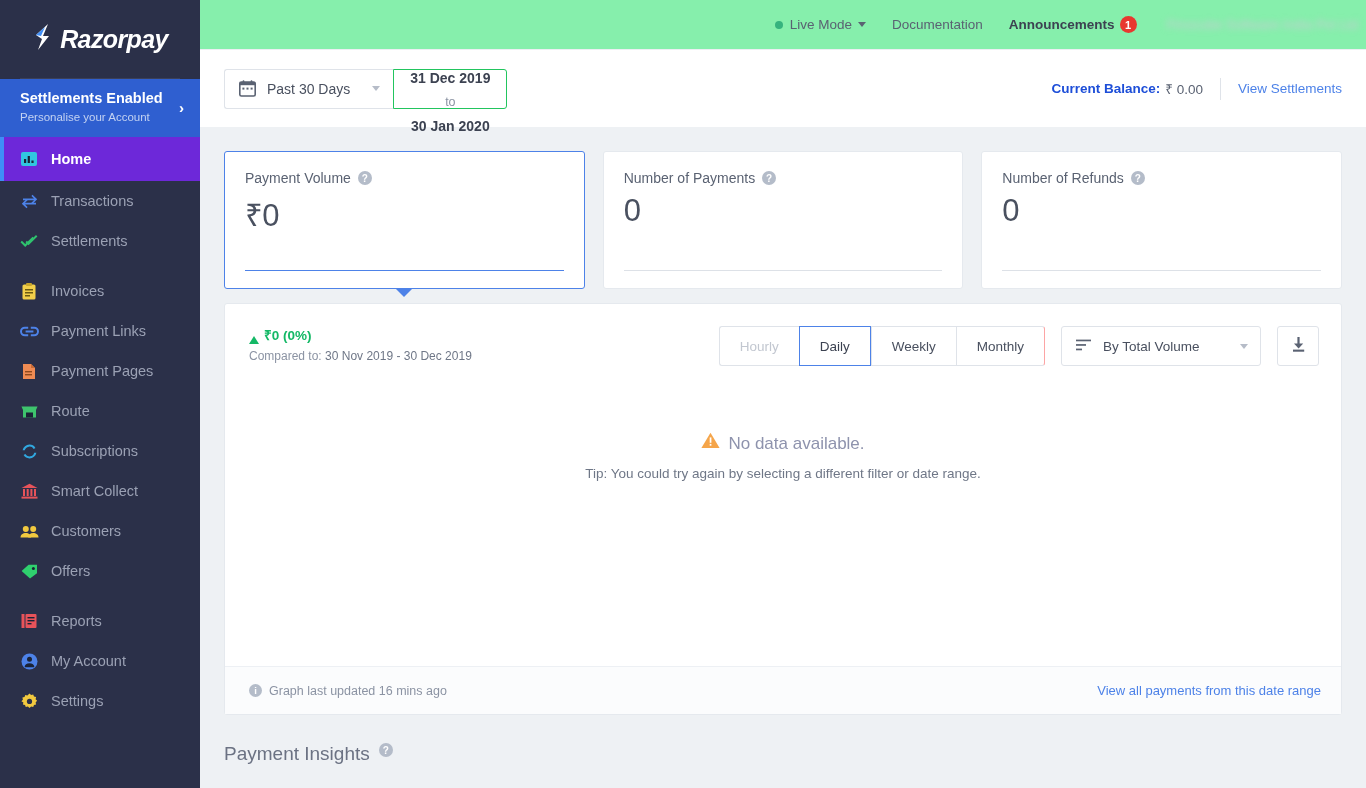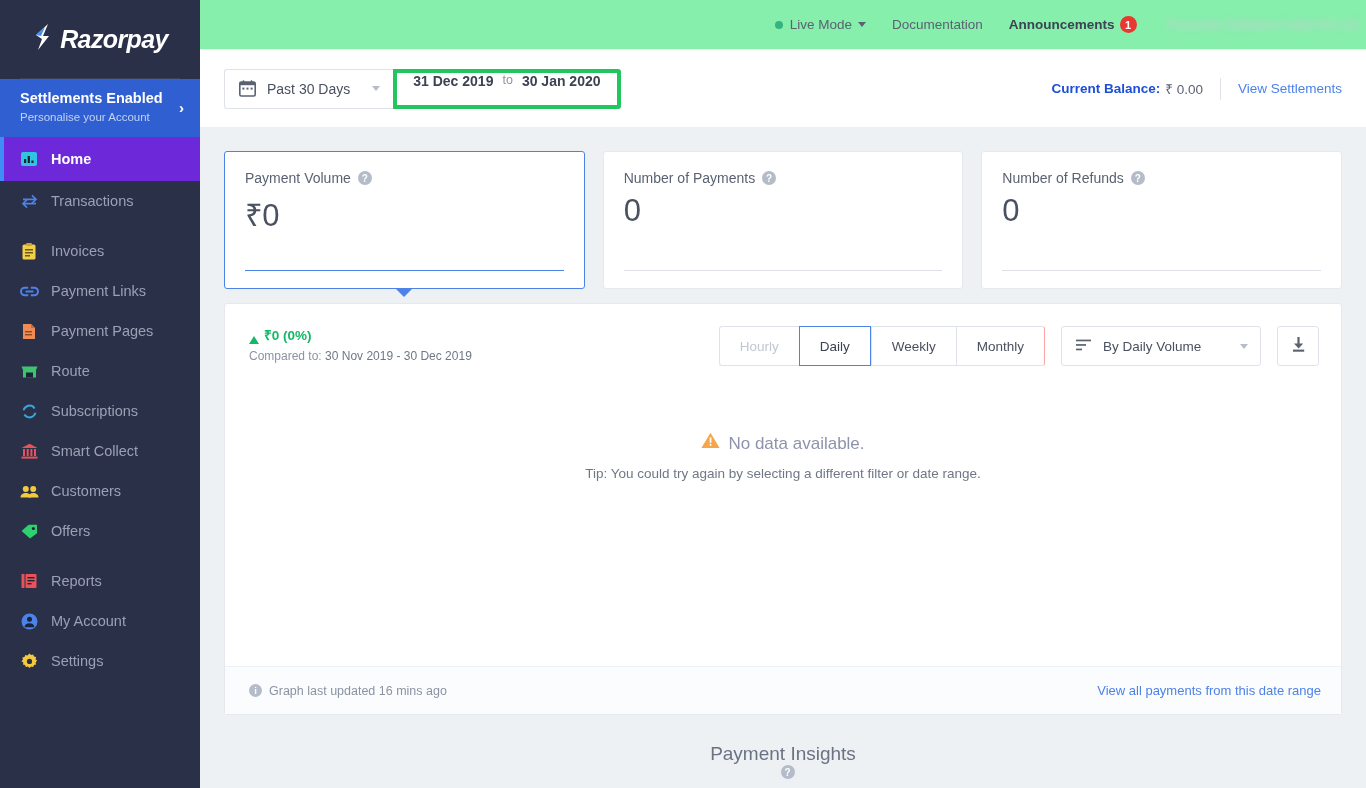--- a/index.html
+++ b/index.html
@@ -113,23 +113,23 @@
     background: #fff; cursor: pointer;
   }
   .cal-ico { margin-right: 11px; display: flex; }
   .dd-range-lbl { font-size: 14px; color: #49505f; }
   .dd-caret {
     width: 0; height: 0; margin-left: 22px;
     border-left: 4px solid transparent; border-right: 4px solid transparent;
     border-top: 5px solid #b6bcc8;
   }
   .dd-dates {
-    border: 4px solid #22c55e; border-radius: 0 3px 3px 0;
-    display: flex; padding: 0 16px;
-    background: #fff; gap: 9px; cursor: pointer;
+    border: 1px solid #22c55e; border-radius: 0 3px 3px 0;
+    display: flex; align-items: center; padding: 0 16px;
+    background: #fff; gap: 9px; cursor: pointer; flex-direction: column;
   }
   .dt { font-size: 14px; color: #3c4251; font-weight: bold; }
   .dt-to { font-size: 12.5px; color: #8b93a3; }
 
   .balance-wrap {
     margin-left: auto; display: flex; align-items: center;
   }
   .bal-lbl { font-size: 13.5px; color: #1d4ed8; font-weight: bold; }
   .bal-val { font-size: 13.5px; color: #5a6272; margin-left: 5px; }
   .bal-div { width: 1px; height: 22px; background: #dfe3e9; margin: 0 17px; }
@@ -241,23 +241,22 @@
   }
   .ft-left { display: flex; align-items: center; font-size: 12.5px; color: #8b93a3; }
   .i-ico {
     width: 13px; height: 13px; border-radius: 50%;
     background: #b4bcc9; color: #fff; font-size: 9.5px; font-weight: bold;
     display: flex; align-items: center; justify-content: center; margin-right: 7px;
   }
   .ft-link { font-size: 13px; color: #4d82e8; cursor: pointer; }
 
   .insights {
-    display: flex; align-items: center;
+    display: flex; align-items: flex-start;
     padding: 28px 0 0 0;
-    flex-direction: column;
   }
   .insights-t { font-size: 19px; color: #6b7283; }
 </style>
 </head>
 <body>
 
 <div class="app">
 
   <aside class="sidebar">
 
@@ -298,20 +297,29 @@
       <div class="nav-item">
         <span class="ico">
           <svg width="17" height="15" viewBox="0 0 17 15">
               <path d="M2 4.5h11l-2.6-2.6 1.1-1.1L16.2 5.2 11.5 9.9l-1.1-1.1L13 6.2H2z" fill="#4d82e8"></path>
               <path d="M15 10.5H4l2.6 2.6-1.1 1.1L0.8 9.8 5.5 5.1l1.1 1.1L4 8.8h11z" fill="#4d82e8"></path>
             </svg>
         </span>
         <span class="lbl">Transactions</span>
       </div>
 
+      <div class="nav-item">
+        <span class="ico">
+          <svg width="19" height="13" viewBox="0 0 19 13">
+              <path d="M0.5 7.2L1.9 5.8l3.3 3.3L12.6 1.7 14 3.1 5.2 11.9z" fill="#2fc26e"></path>
+              <path d="M5.5 7.2L6.9 5.8l1.6 1.6L16 0l1.4 1.4-8.9 8.9z" fill="#2fc26e"></path>
+            </svg>
+        </span>
+        <span class="lbl">Settlements</span>
+      </div>
 
       <div class="nav-gap"></div>
 
       <div class="nav-item">
         <span class="ico">
           <svg width="14" height="17" viewBox="0 0 14 17">
               <rect x="0.5" y="1.5" width="13" height="15" rx="1.6" fill="#f2cf4a"></rect>
               <rect x="4" y="0" width="6" height="3" rx="1" fill="#c9a62c"></rect>
               <rect x="3" y="6" width="8" height="1.5" fill="#6b5a12"></rect>
               <rect x="3" y="9" width="8" height="1.5" fill="#6b5a12"></rect>
@@ -547,21 +555,21 @@
             </div>
 
             <div class="sortdd">
               <span>
                 <svg width="16" height="12" viewBox="0 0 16 12">
                   <rect x="0" y="0.6" width="15" height="1.7" fill="#5a6272"></rect>
                   <rect x="0" y="5.1" width="10" height="1.7" fill="#5a6272"></rect>
                   <rect x="0" y="9.6" width="6" height="1.7" fill="#5a6272"></rect>
                 </svg>
               </span>
-              <span class="sort-lbl">By Daily Volume</span>
+              <span class="sort-lbl">By Total Volume</span>
               <span class="sort-caret"></span>
             </div>
 
             <div class="dlbtn">
               <span>
                 <svg width="17" height="17" viewBox="0 0 17 17">
                   <rect x="7.4" y="1" width="2.2" height="8" fill="#5a6272"></rect>
                   <path d="M4 7.6h9.2L8.6 12.4z" fill="#5a6272"></path>
                   <rect x="3" y="13.6" width="11.2" height="2.1" fill="#5a6272"></rect>
                 </svg>

